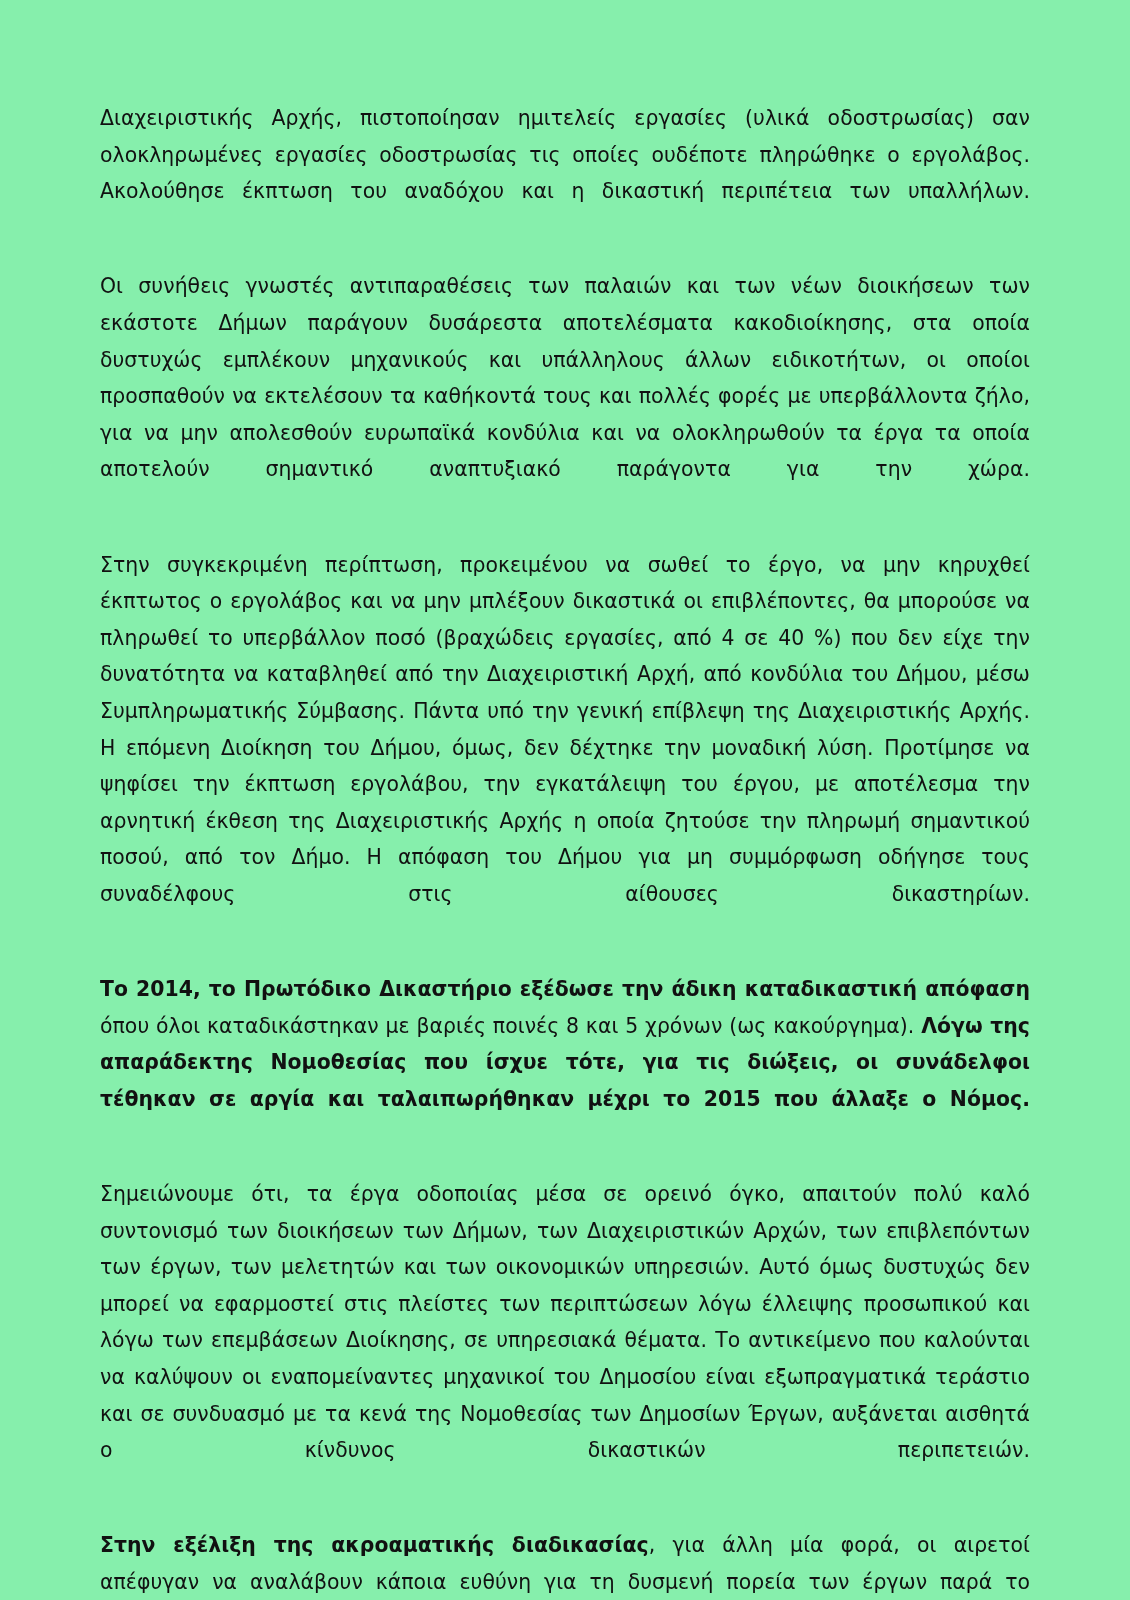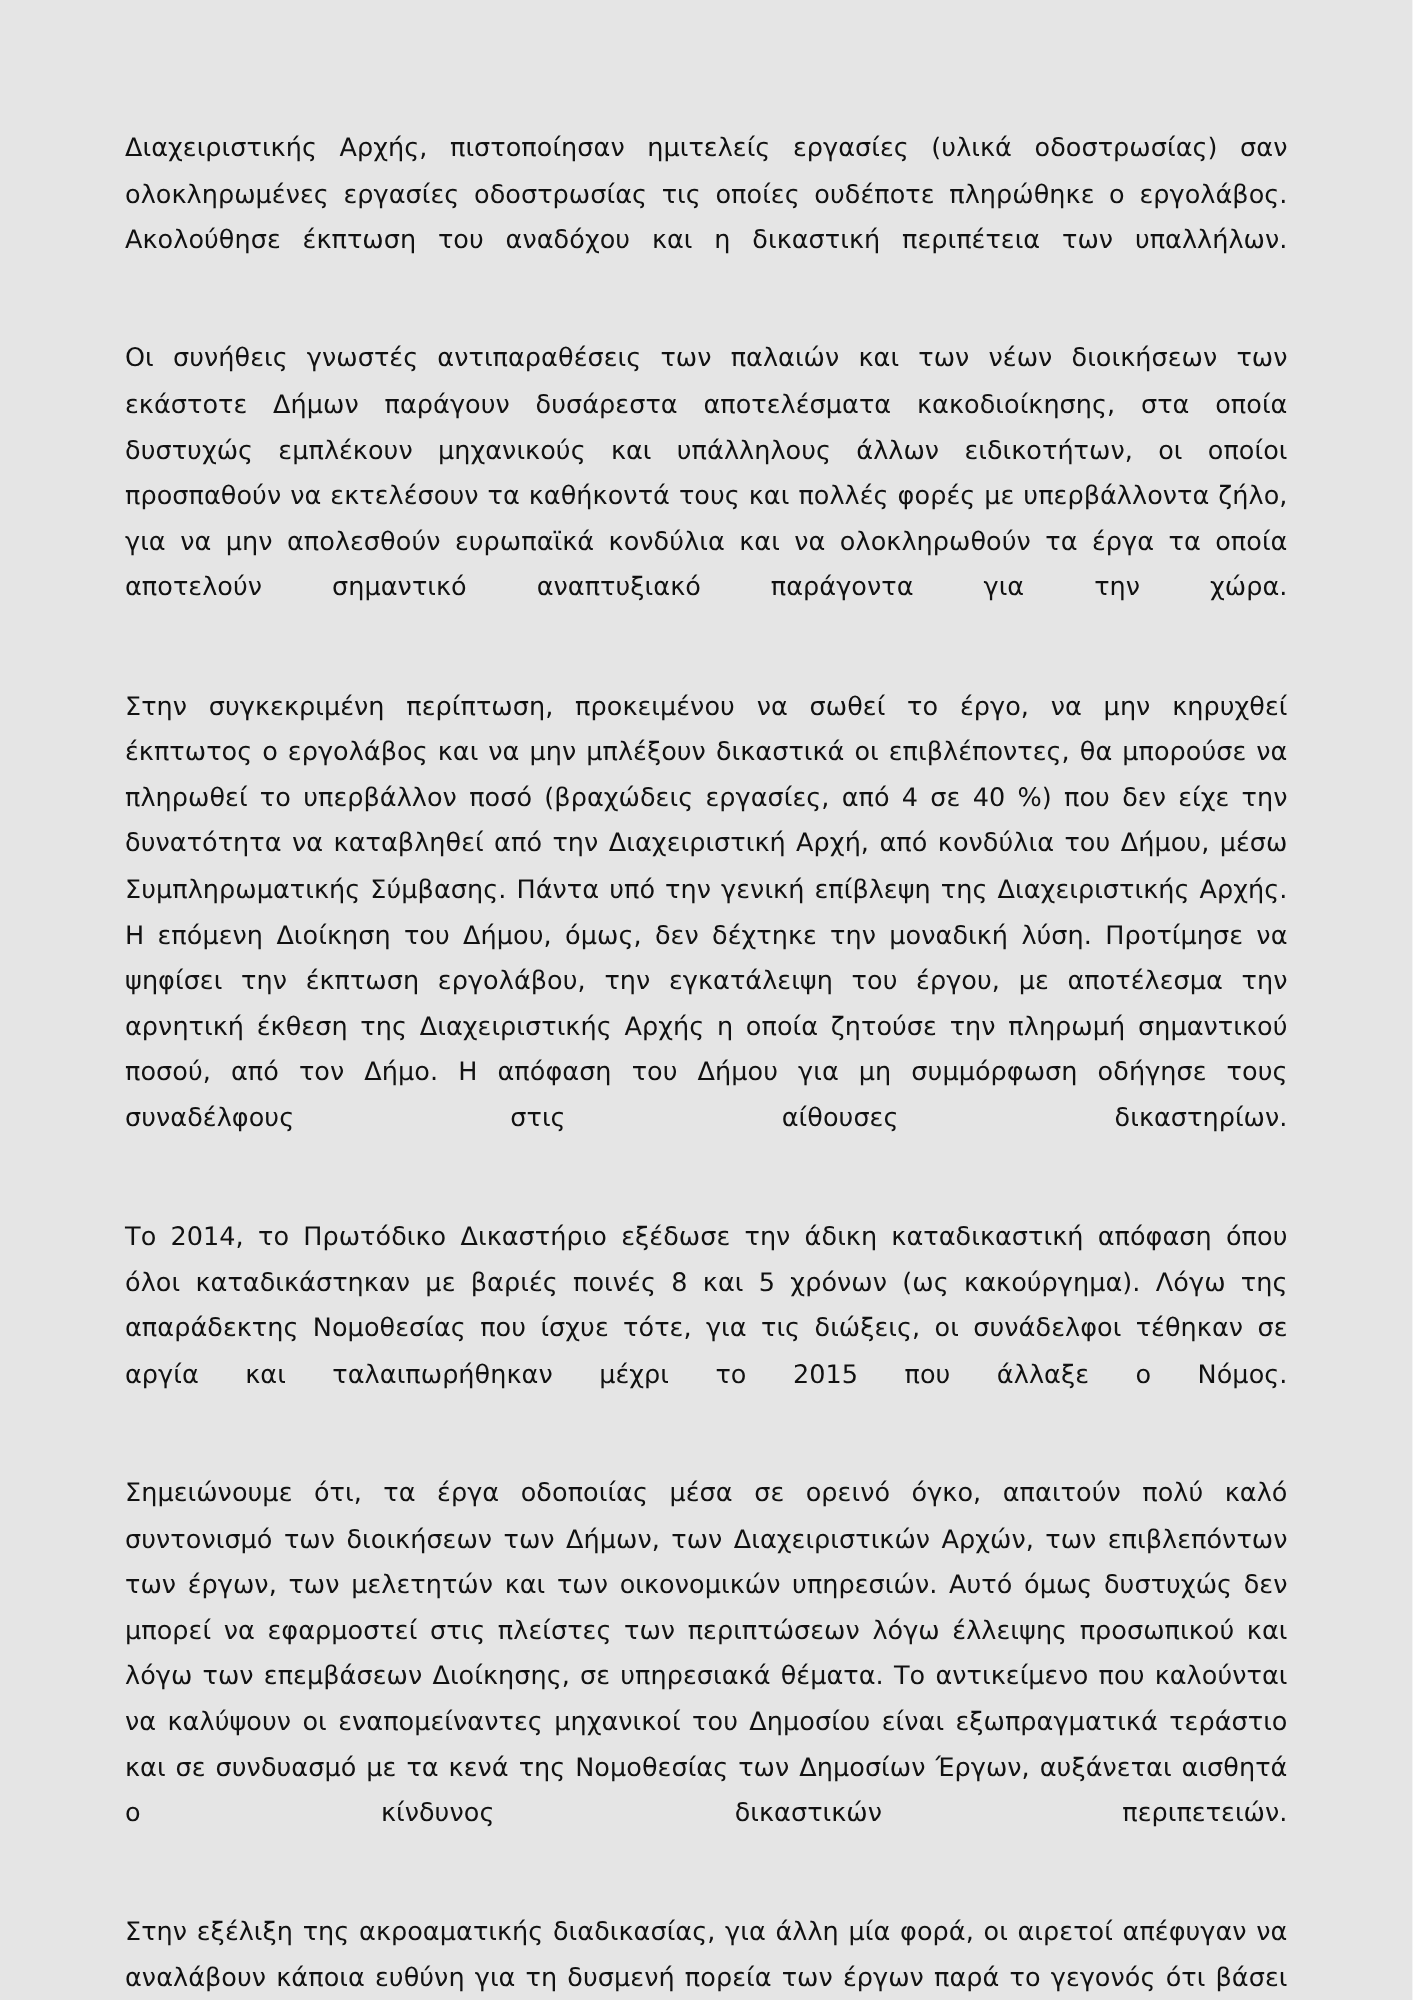--- a/index.html
+++ b/index.html
@@ -13,42 +13,42 @@
     height: 1600px;
     font-family: "DejaVu Sans", sans-serif;
     color: #000000;
     -webkit-font-smoothing: antialiased;
   }
   .page {
     position: relative;
     box-sizing: border-box;
     width: 1130px;
     height: 1600px;
-    background: #e5e5e5;
+    background: #86efac;
     padding: 100px 100px 0 100px;
   }
   .doc-body {
     width: 930px;
   }
   p.para {
     margin: 0 0 22px 0;
     font-size: 20.4px;
     line-height: 36.6px;
     text-align: justify;
     text-justify: inter-word;
     word-spacing: 0.2px;
     letter-spacing: 0.05px;
     color: #111111;
     hyphens: none;
   }
   p.para:last-child {
     margin-bottom: 0;
   }
   .b {
-    font-weight: normal;
+    font-weight: bold;
     margin-top: 23px;
   }
   
   p.para::after {
     content: "";
     display: inline-block;
     width: 100%;
   }
 </style>
 </head>

